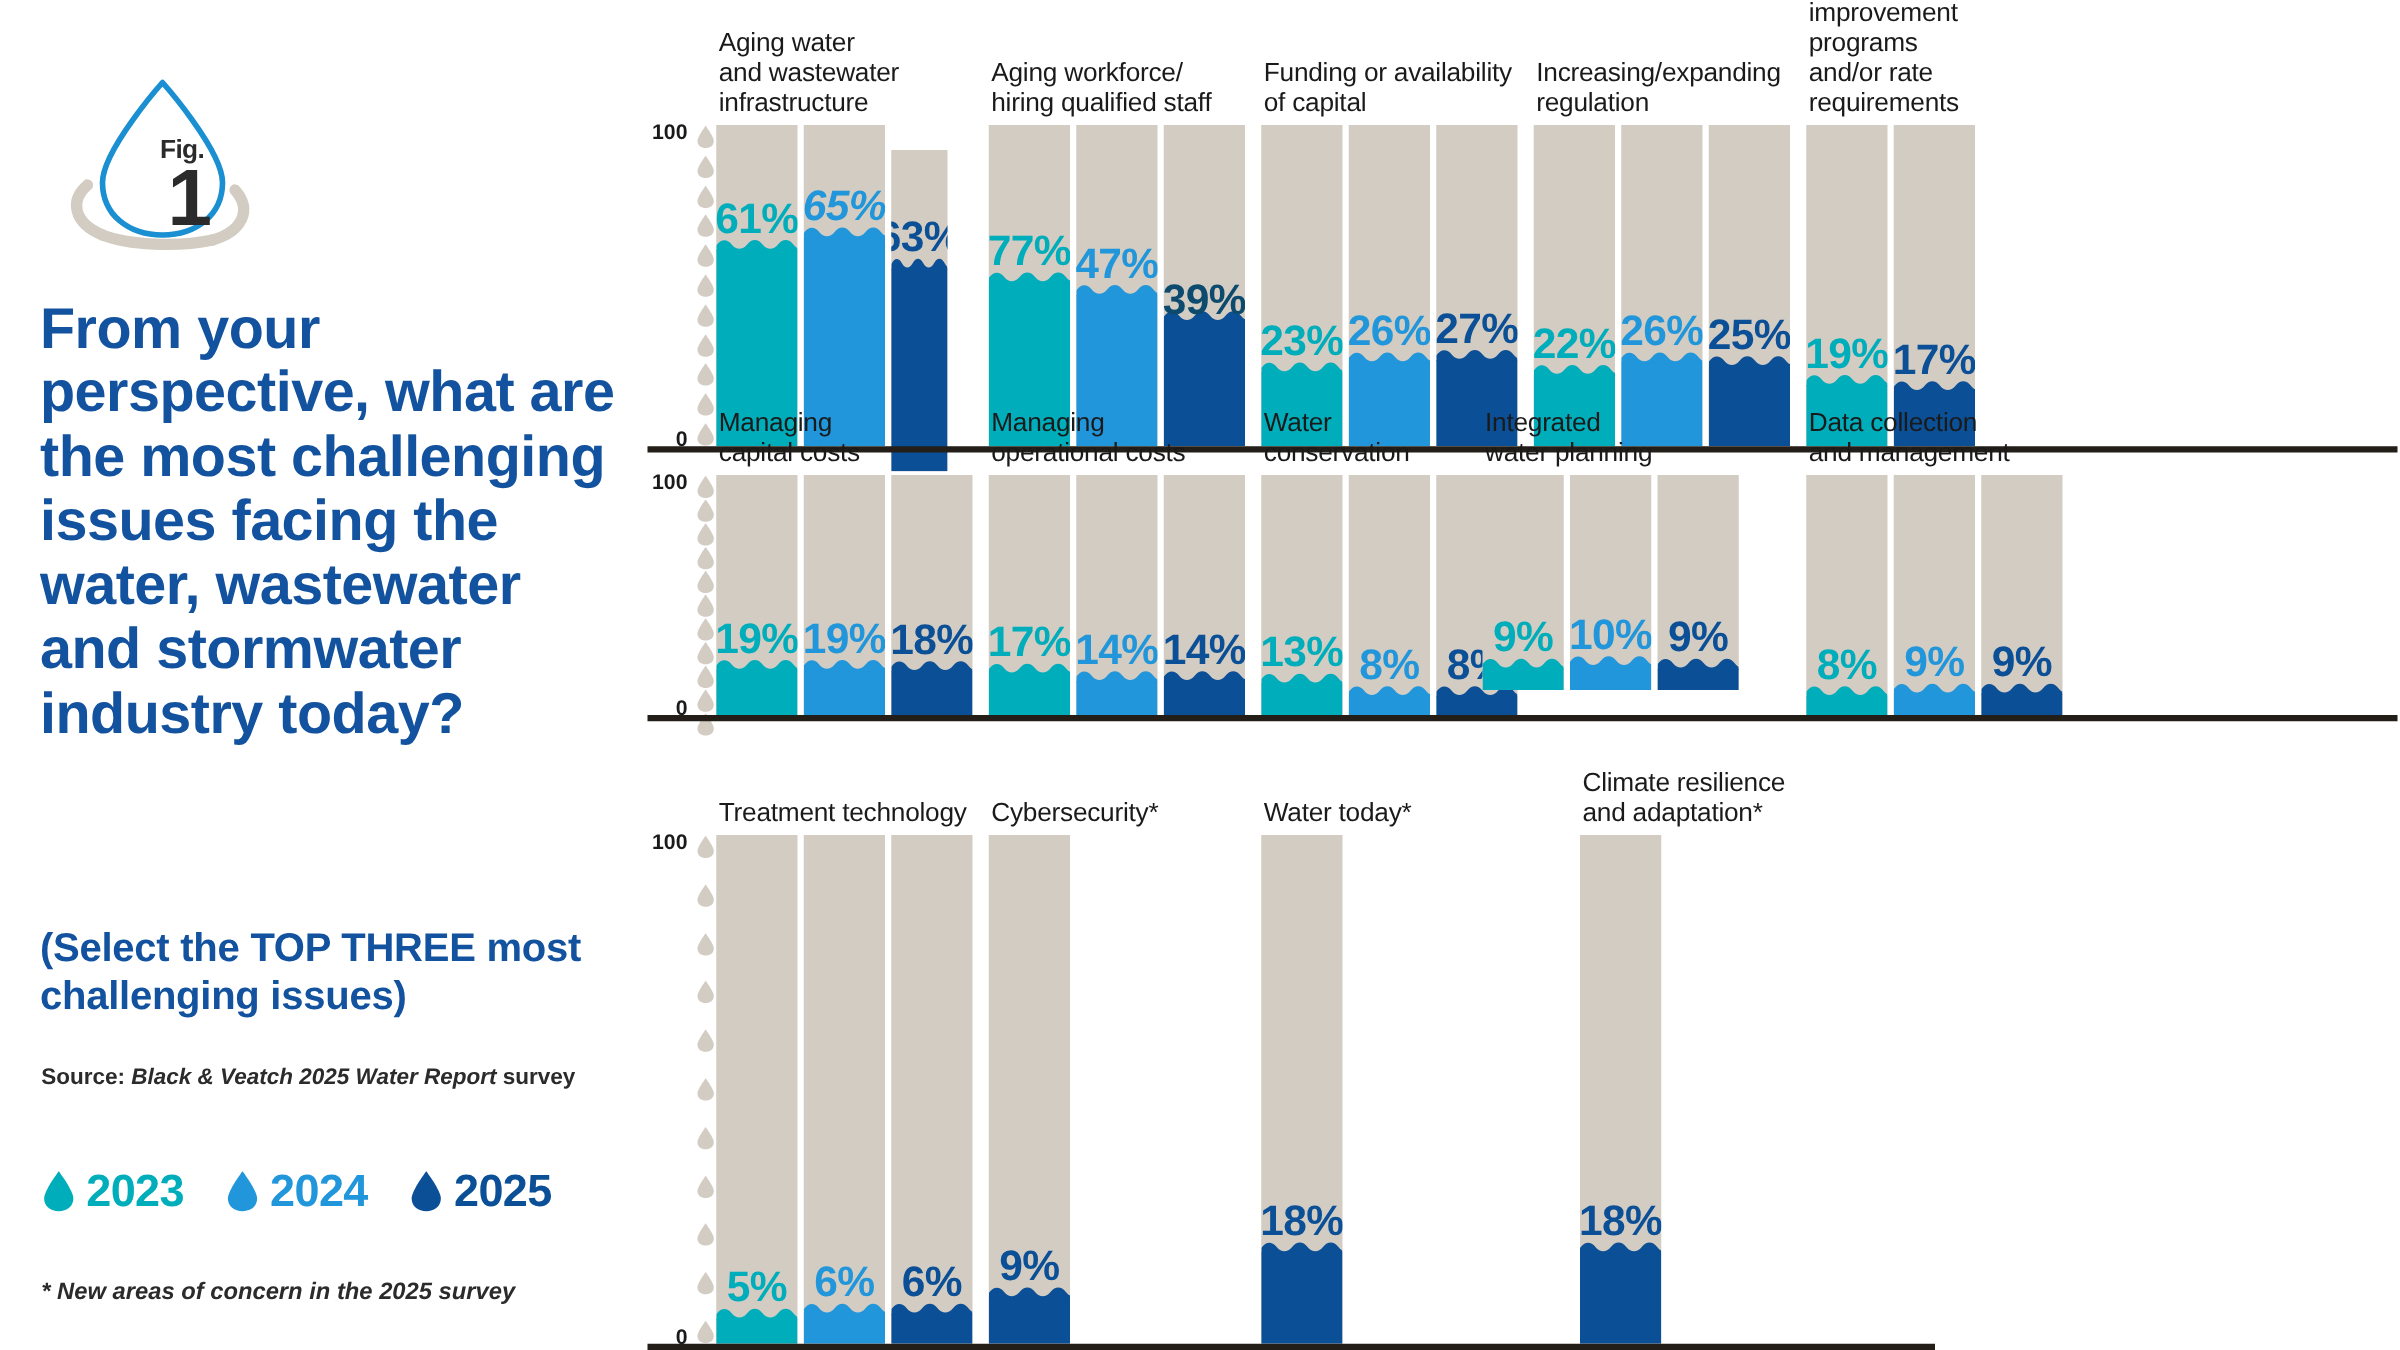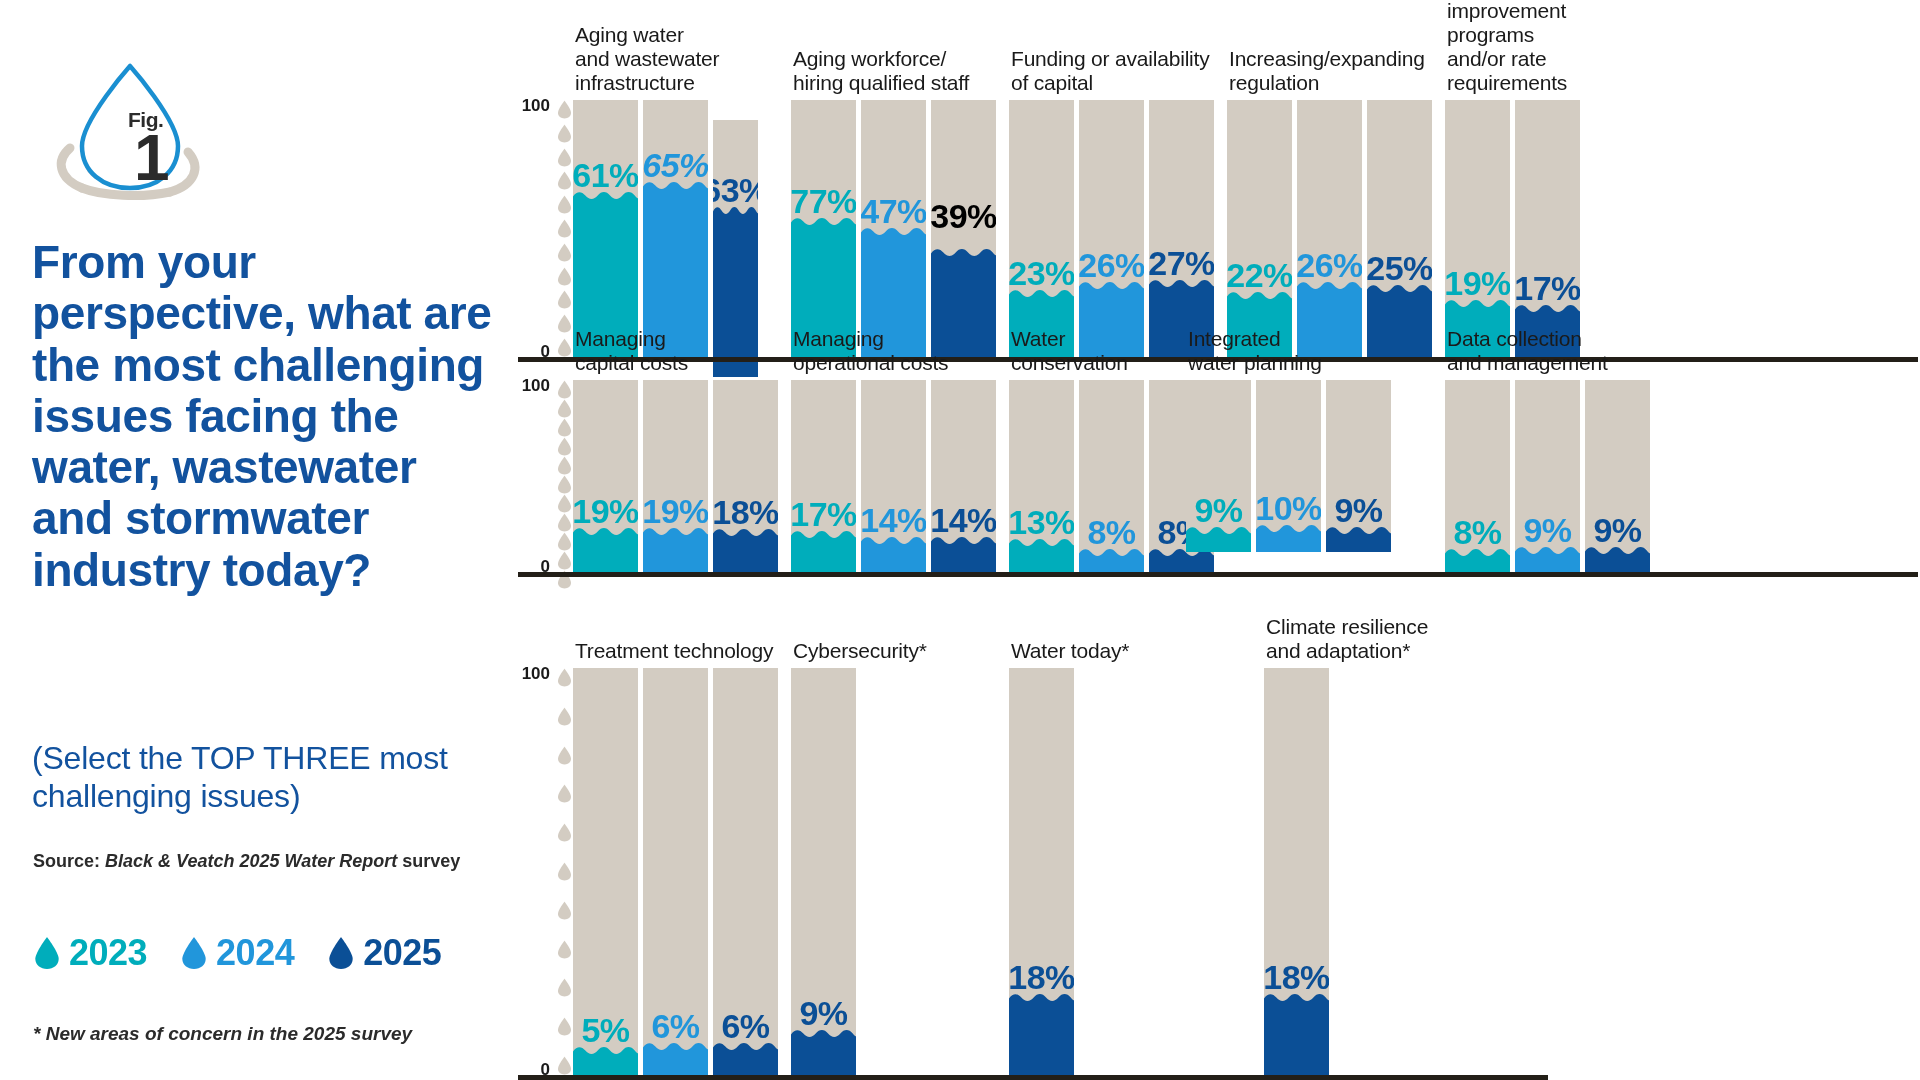--- a/index.html
+++ b/index.html
@@ -63,21 +63,21 @@
     color: #12529E;
     letter-spacing: -0.4px;
   }
 
   #subline {
     position: absolute;
     left: 32px;
     top: 740px;
     width: 460px;
     font-size: 32px;
-    font-weight: normal;
+    font-weight: bold;
     line-height: 1.18;
     color: #12529E;
     letter-spacing: -0.2px;
   }
 
   #source {
     position: absolute;
     left: 33px;
     top: 851px;
     font-size: 18px;
@@ -396,21 +396,21 @@
                 </svg>
               </div>
               <div class="bar-value" style="color: rgb(33, 150, 219); bottom: 129px;">47%</div>
             </div>
             <div class="bar" style="width: 65px;">
               <div class="bar-fill" style="height: 100px; background: rgb(11, 79, 150);">
                 <svg class="bar-wave" preserveAspectRatio="none" viewBox="0 0 100 12">
                   <path d="M0 7 C 6 1, 13 1, 19 6 C 25 11, 32 11, 38 6 C 44 1, 51 1, 57 6 C 63 11, 70 11, 76 6 C 82 1, 89 1, 95 6 C 98 8.5, 99 9, 100 9 L100 12 L0 12 Z" fill="#0B4F96"></path>
                 </svg>
               </div>
-              <div class="bar-value" style="color: #000000; bottom: 124px;">39%</div>
+              <div class="bar-value" style="color: #0c4a6e; bottom: 100px;">39%</div>
             </div>
           </div>
         </div>
         <div class="group" style="left: 499px; top: 0px; width: 206px; height: 257px;">
           <div class="group-title">Funding or availability
 of capital</div>
           <div class="bars">
             <div class="bar" style="width: 65px;">
               <div class="bar-fill" style="height: 59px; background: rgb(0, 173, 187);">
                 <svg class="bar-wave" preserveAspectRatio="none" viewBox="0 0 100 12">

